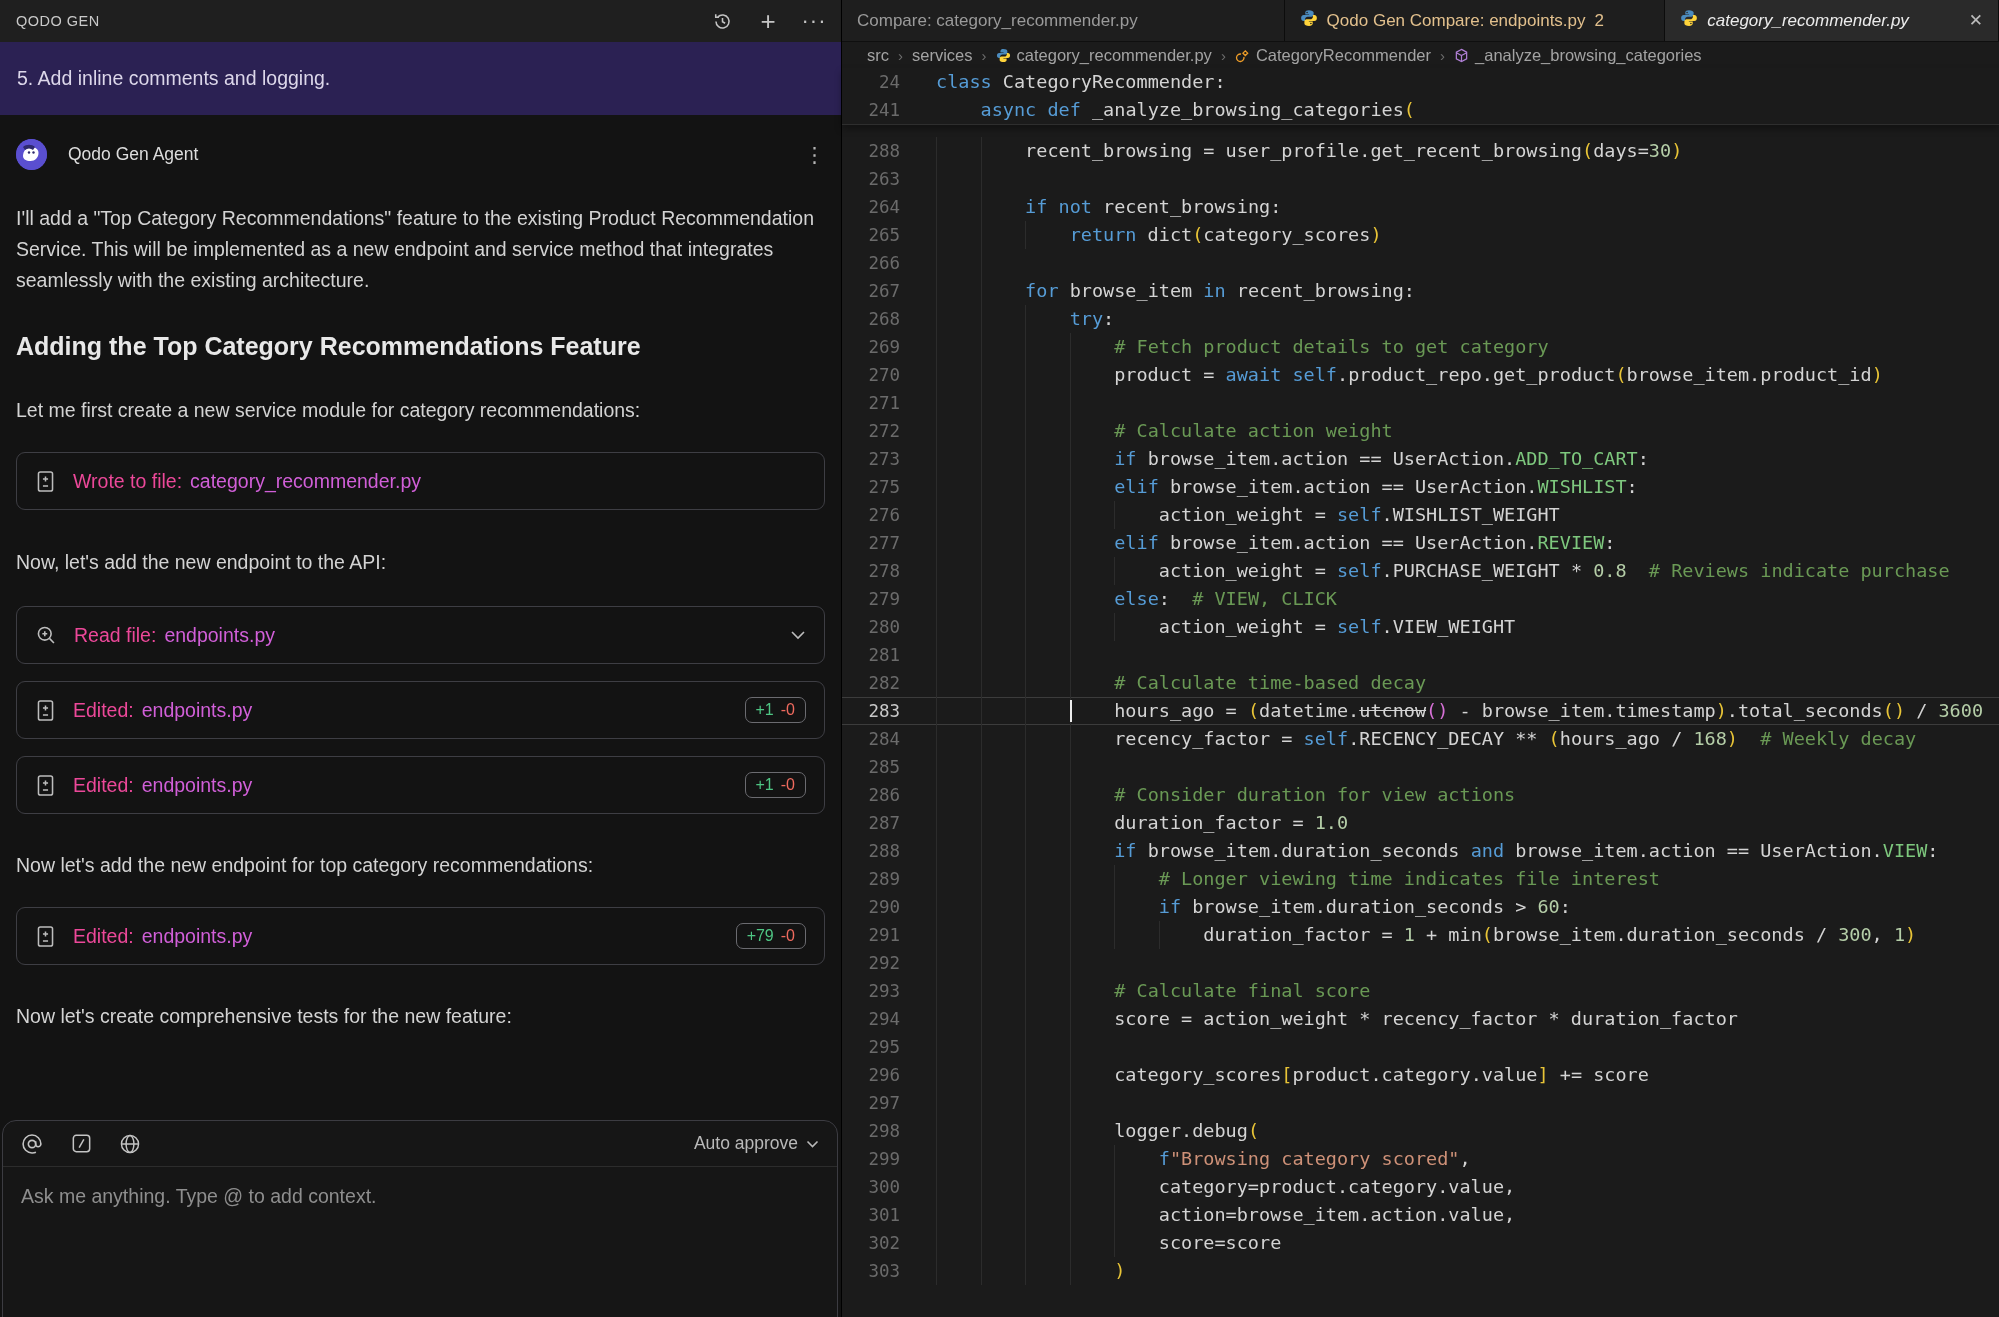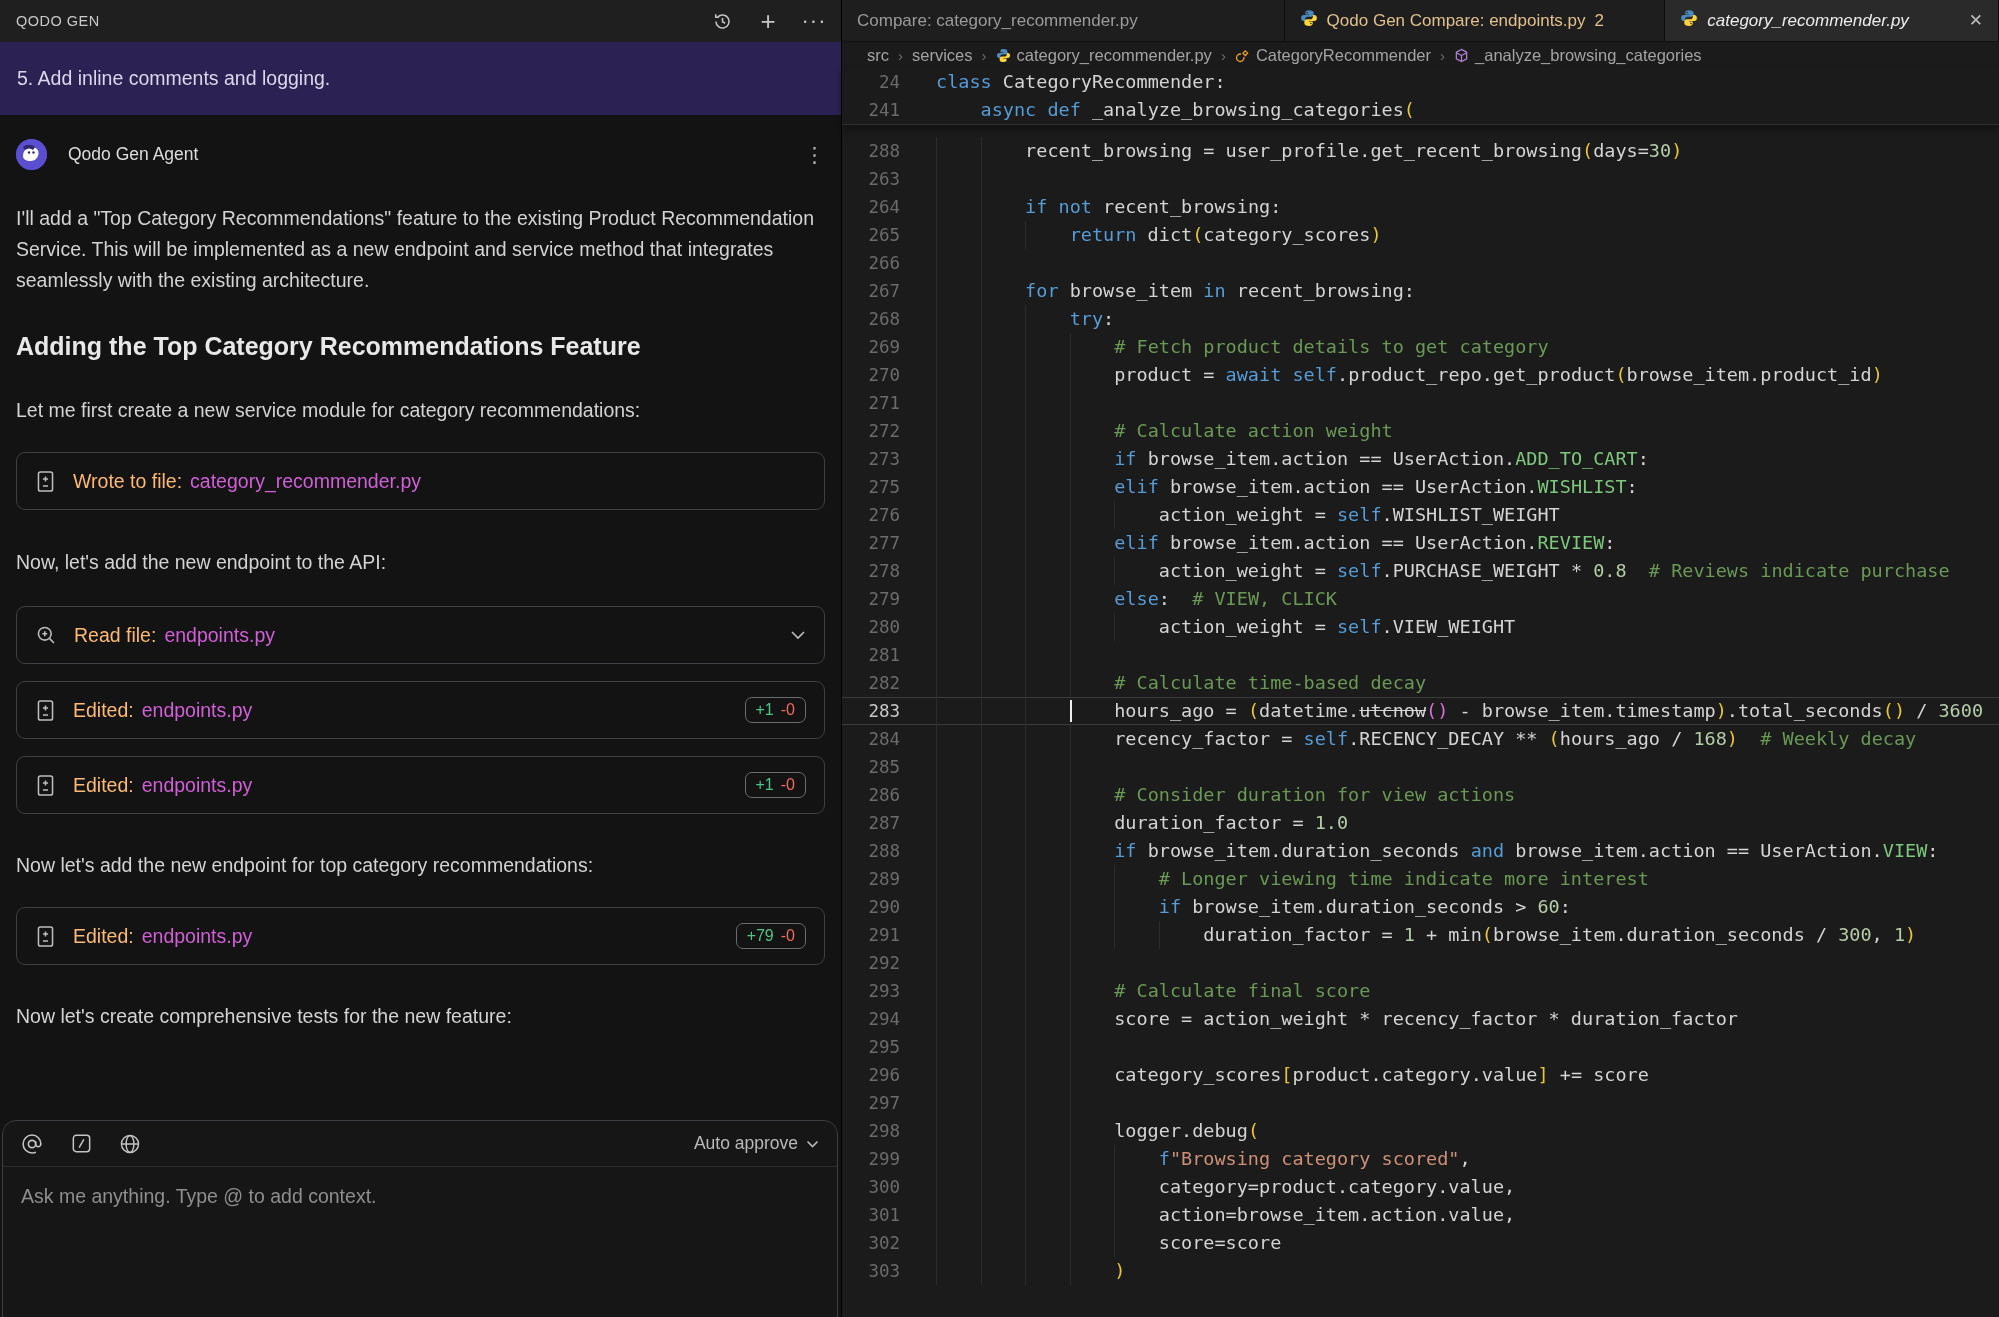--- a/index.html
+++ b/index.html
@@ -22,21 +22,21 @@
   .avatar { width:31px; height:31px; border-radius:50%; background:#5a4fd0; position:relative; overflow:hidden; flex:0 0 31px; }
   .avatar svg { position:absolute; left:0; top:0; }
   .agent-name { margin-left:13px; font-size:17.5px; color:#dddddd; }
   .kebab { margin-left:auto; font-size:21px; color:#b5b5b5; cursor:pointer; line-height:18px; }
   .para { margin:33px 16px 0 16px; font-size:19.5px; line-height:31px; color:#d3d3d3; }
   .h2 { margin:36px 16px 0 16px; font-size:25px; font-weight:bold; color:#e8e8e8; }
   .card { margin:26px 16px 0 16px; height:58px; border:1px solid #3e3e44; border-radius:9px;
           display:flex; align-items:center; padding:0 18px; cursor:pointer; }
   .card + .card { margin-top:17px; }
   .card-icon { color:#bdbdbd; display:flex; margin-right:17px; }
-  .card-text { font-size:19.5px; color:#fdba74; white-space:pre;text-align:center; }
+  .card-text { font-size:19.5px; color:#ec4899; white-space:pre;text-align:center; }
   .card-file { font-size:19.5px; color:#d15fd8; margin-left:8px; }
   .diff-badge { margin-left:auto; border:1px solid #6b6b70; border-radius:7px; padding:3px 10px; font-size:16px; white-space:pre; }
   .diff-add { color:#4ec583; } .diff-del { color:#ef6a5e; margin-left:7px; }
   .card-chevron { margin-left:auto; color:#bdbdbd; display:flex; }
   .processing { position:relative; margin:50px 16px 0 16px; height:60px; }
   .spin-dot { position:absolute; border-radius:50%; }
   .processing-label { position:absolute; left:90px; top:18px; font-size:17.5px; color:#cfcfcf; }
   .composer { position:absolute; left:2px; right:3px; top:1120px; height:260px; background:#161616;
               border:1px solid #3c3c42; border-radius:14px; overflow:hidden; }
   .composer-toolbar { height:46px; display:flex; align-items:center; padding:0 18px; border-bottom:1px solid #2c2c2c;gap:44px; }
@@ -389,21 +389,21 @@
       <div class="crow">
         <span class="ln">287</span>
         <span class="lc"><i class="g" style="left: 0ch;"></i><i class="g" style="left: 4ch;"></i><i class="g" style="left: 8ch;"></i><i class="g" style="left: 12ch;"></i><span class="t-d">                duration_factor = </span><span class="t-n">1.0</span></span>
       </div>
       <div class="crow">
         <span class="ln">288</span>
         <span class="lc"><i class="g" style="left: 0ch;"></i><i class="g" style="left: 4ch;"></i><i class="g" style="left: 8ch;"></i><i class="g" style="left: 12ch;"></i><span class="t-d">                </span><span class="t-k">if</span><span class="t-d"> browse_item.duration_seconds </span><span class="t-k">and</span><span class="t-d"> browse_item.action == UserAction.</span><span class="t-co">VIEW</span><span class="t-d">:</span></span>
       </div>
       <div class="crow">
         <span class="ln">289</span>
-        <span class="lc"><i class="g" style="left: 0ch;"></i><i class="g" style="left: 4ch;"></i><i class="g" style="left: 8ch;"></i><i class="g" style="left: 12ch;"></i><i class="g" style="left: 16ch;"></i><span class="t-d">                    </span><span class="t-c"># Longer viewing time indicate more interest</span></span>
+        <span class="lc"><i class="g" style="left: 0ch;"></i><i class="g" style="left: 4ch;"></i><i class="g" style="left: 8ch;"></i><i class="g" style="left: 12ch;"></i><i class="g" style="left: 16ch;"></i><span class="t-d">                    </span><span class="t-c"># Longer viewing time indicates file interest</span></span>
       </div>
       <div class="crow">
         <span class="ln">290</span>
         <span class="lc"><i class="g" style="left: 0ch;"></i><i class="g" style="left: 4ch;"></i><i class="g" style="left: 8ch;"></i><i class="g" style="left: 12ch;"></i><i class="g" style="left: 16ch;"></i><span class="t-d">                    </span><span class="t-k">if</span><span class="t-d"> browse_item.duration_seconds &gt; </span><span class="t-n">60</span><span class="t-d">:</span></span>
       </div>
       <div class="crow">
         <span class="ln">291</span>
         <span class="lc"><i class="g" style="left: 0ch;"></i><i class="g" style="left: 4ch;"></i><i class="g" style="left: 8ch;"></i><i class="g" style="left: 12ch;"></i><i class="g" style="left: 16ch;"></i><i class="g" style="left: 20ch;"></i><span class="t-d">                        duration_factor = </span><span class="t-n">1</span><span class="t-d"> + min</span><span class="t-p1">(</span><span class="t-d">browse_item.duration_seconds / </span><span class="t-n">300</span><span class="t-d">, </span><span class="t-n">1</span><span class="t-p1">)</span></span>
       </div>
       <div class="crow">

